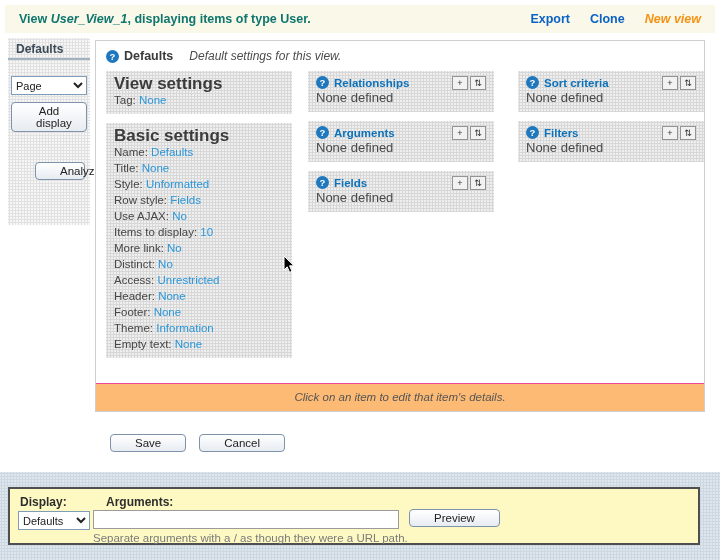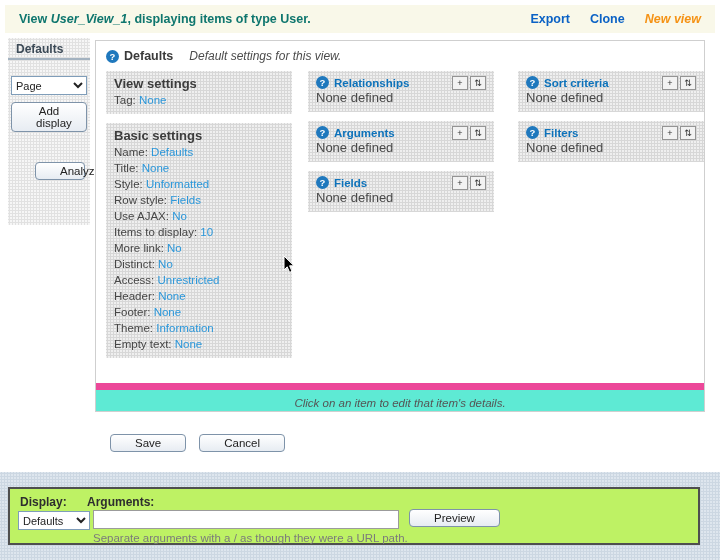--- a/index.html
+++ b/index.html
@@ -49,44 +49,44 @@
   .main-head { display:flex; align-items:center; padding:8px 10px 0 10px; }
   .help-ico { display:inline-block; width:13px; height:13px; border-radius:50%;
     background:#1f78bd; color:#fff; font-size:9.5px; font-weight:bold; text-align:center;
     line-height:13px; margin-right:5px; flex:0 0 auto; cursor:pointer; }
   .main-heading { font-weight:bold; font-size:12.5px; color:#3a3a3a; }
   .main-note { font-style:italic; color:#4c4c4c; font-size:12px; margin-left:16px; }
 
   .col { position:absolute; width:186px; }
   .col1 { left:10px; top:30px; } .col2 { left:212px; top:30px; } .col3 { left:422px; top:30px; }
   .box { width:186px; padding:5px 8px 6px 8px; margin-bottom:9px; }
-  .box-title { font-weight:bold; font-size:13px; line-height:16px; color:#3c3c3c; }
+  .box-title { font-weight:bold; font-size:17px; line-height:16px; color:#3c3c3c; }
   .line { font-size:11.5px; line-height:16px; color:#464646; white-space:nowrap; }
   .line a { color:#2b97da; text-decoration:none; cursor:pointer; }
   .box-head { display:flex; justify-content:space-between; align-items:flex-start; }
   .box-head-left { display:flex; align-items:center; }
   .box-link { font-weight:bold; font-size:11.5px; color:#0d72ba; text-decoration:none; cursor:pointer; }
   .mini-btns { display:flex; }
   .mini-btn { width:16px; height:14px; border:1px solid #949494; background:#f2f2f2;
     font-size:9px; line-height:12px; text-align:center; color:#333; cursor:pointer; }
   .mini-btn + .mini-btn { margin-left:2px; }
   .none-def { font-size:13px; line-height:16px; color:#494949; }
 
   .main-foot { position:absolute; left:0; bottom:0; width:100%; height:28px;
-    border-top:7px solid #ec4899; text-align:center; font-style:italic; color:#555;
-    font-size:11.5px; line-height:27px; background:#5eead4; }
+    border-top:1px solid #ec4899; text-align:center; font-style:italic; color:#555;
+    font-size:11.5px; line-height:27px; background:#fdba74; }
 
   .actions { position:absolute; left:110px; top:434px; display:flex; gap:13px; }
 
   
   .preview-panel { position:absolute; left:8px; top:487px; width:692px; height:58px;
-    border:2px solid #4f4f4f; background:#bef264; }
+    border:2px solid #4f4f4f; background:#fef9c3; }
   .pp-label { position:absolute; font-weight:bold; font-size:12px; color:#2e2e2e; }
   .pp-display-label { left:10px; top:6px; }
-  .pp-args-label { left:77px; top:6px; }
+  .pp-args-label { left:96px; top:6px; }
   .pp-select { position:absolute; left:8px; top:22px; width:72px; }
   .pp-input { position:absolute; left:83px; top:21px; width:306px; height:19px;
     border:1px solid #9b9b9b; font-size:11.5px; padding:1px 4px;
     font-family:"Liberation Sans","DejaVu Sans",sans-serif; }
   .pp-preview-btn { position:absolute; left:399px; top:20px; }
   .pp-help { position:absolute; left:83px; top:43px; color:#7b7b7b; font-size:11.5px; }
 
   .cursor { position:absolute; left:283px; top:255px; width:12px; height:19px; pointer-events:none; }
 </style>
 </head>

